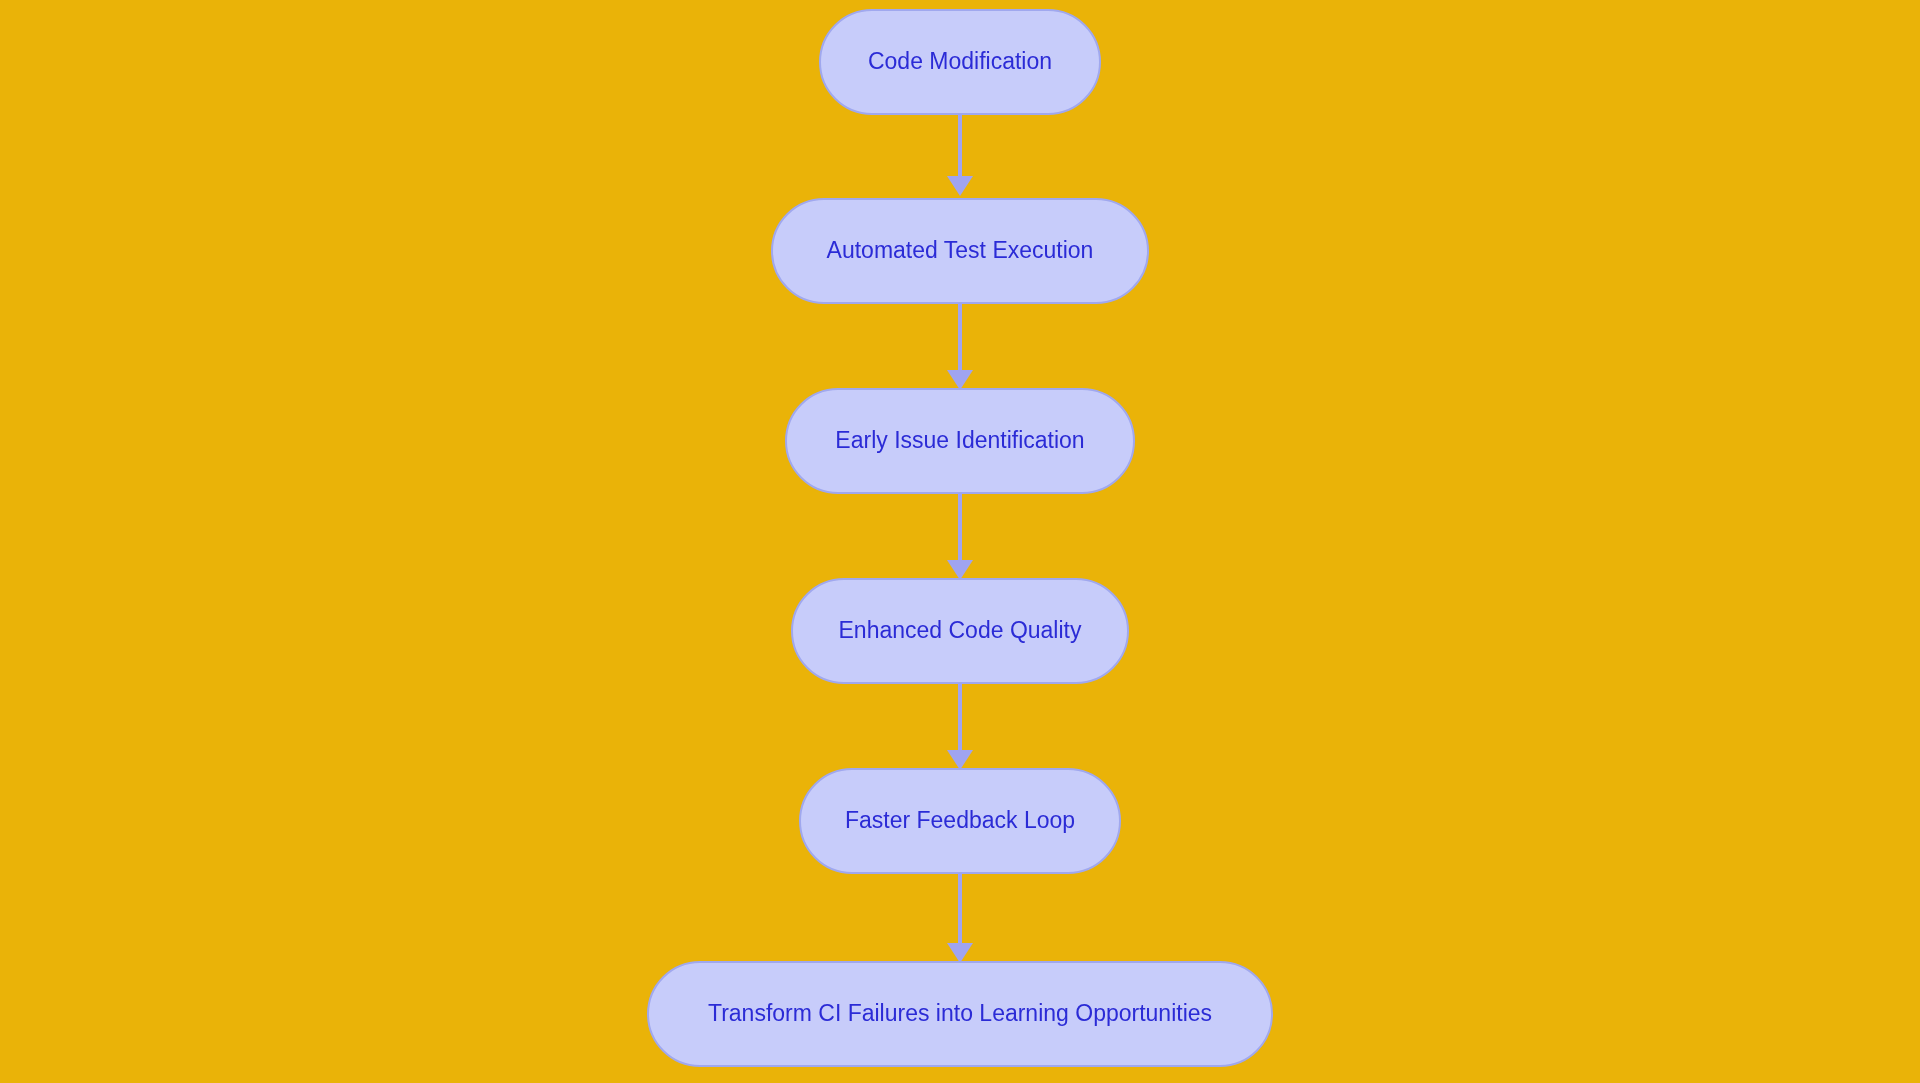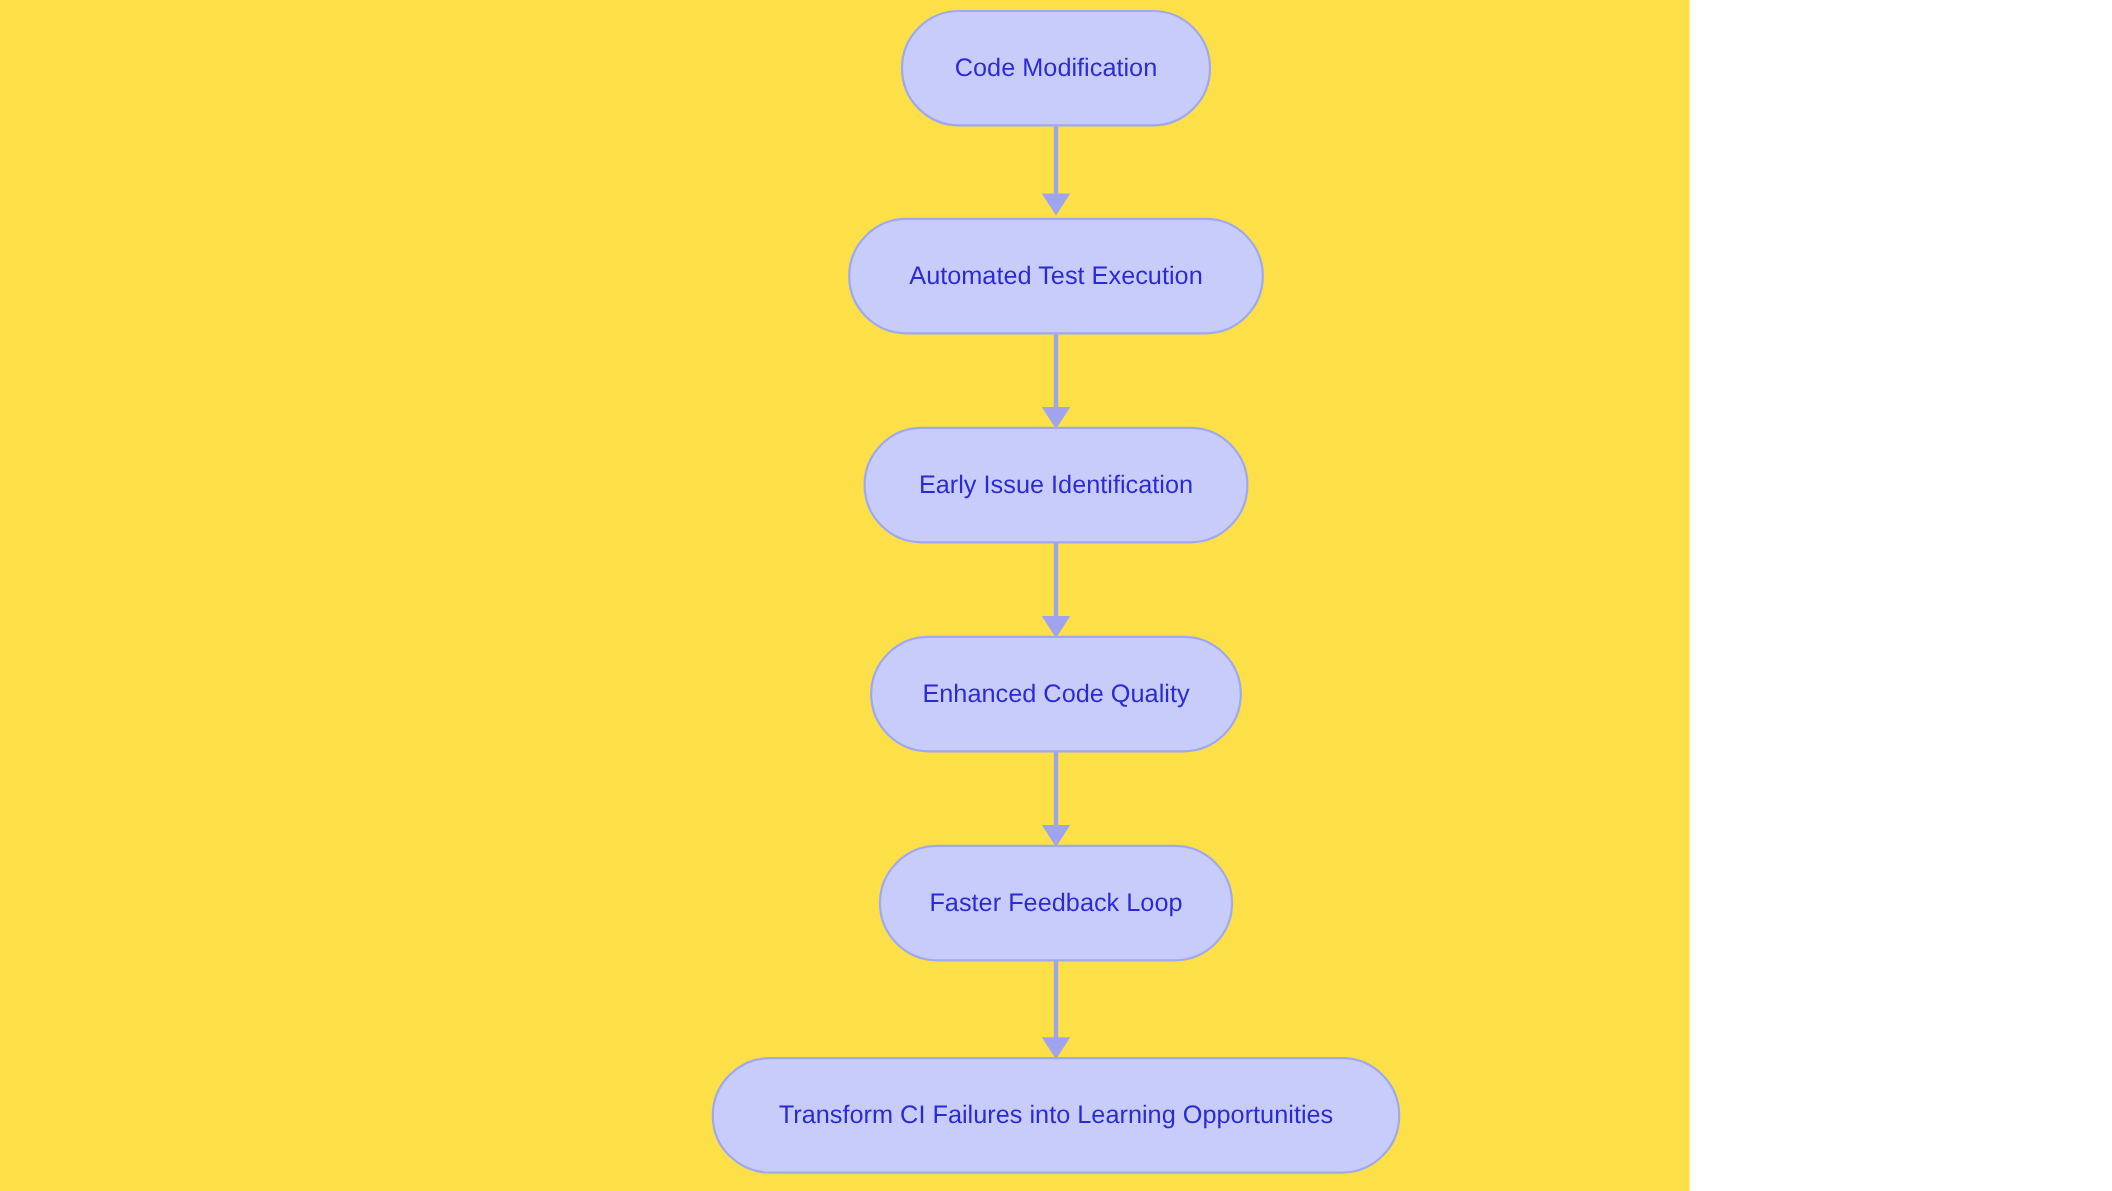--- a/index.html
+++ b/index.html
@@ -5,23 +5,23 @@
   html, body {
     margin: 0;
     padding: 0;
     background: #ffffff;
   }
   body {
     font-family: "Liberation Sans", sans-serif;
   }
   #canvas {
     position: relative;
-    width: 1536px;
+    width: 1920px;
     height: 1083px;
-    background: #fde047;
+    background: #eab308;
     overflow: hidden;
   }
   .flow-svg {
     position: absolute;
     left: 0;
     top: 0;
     width: 1920px;
     height: 1083px;
   }
   .node-rect {

